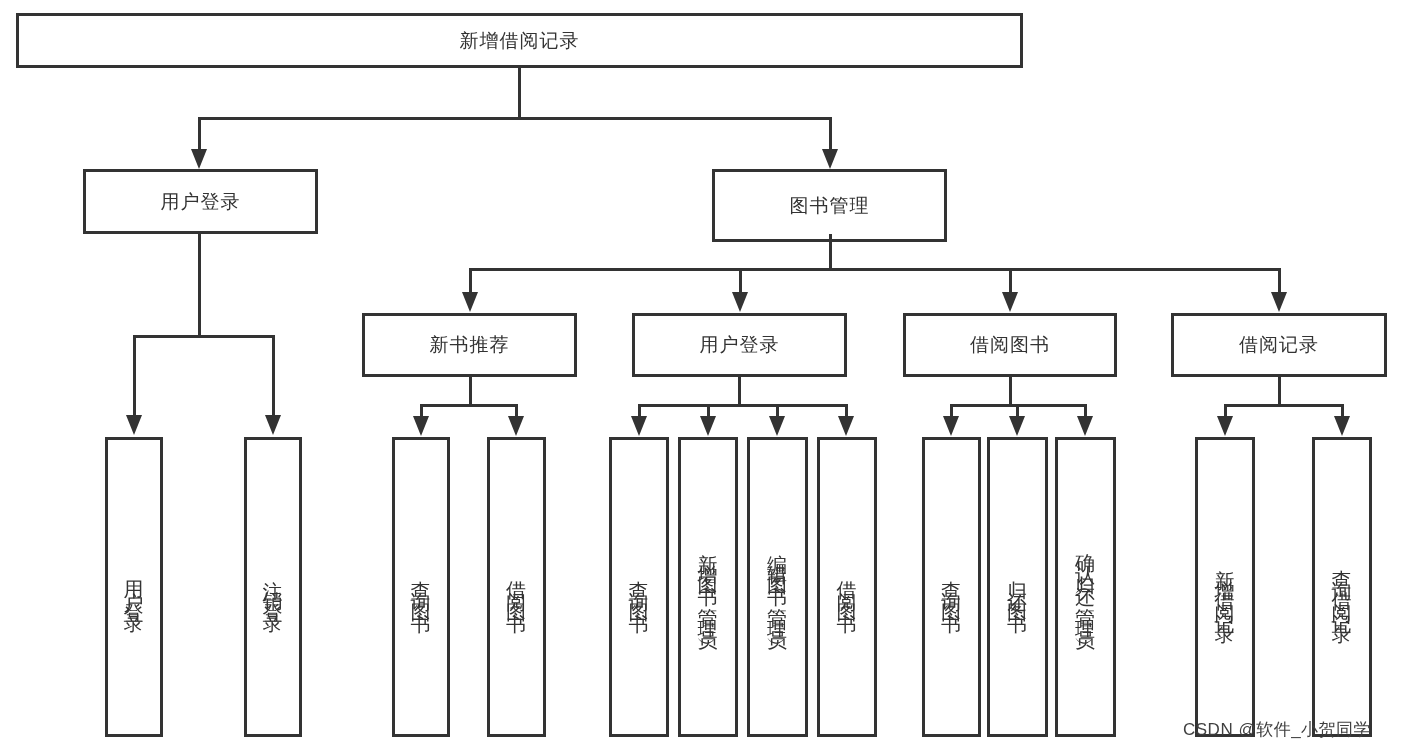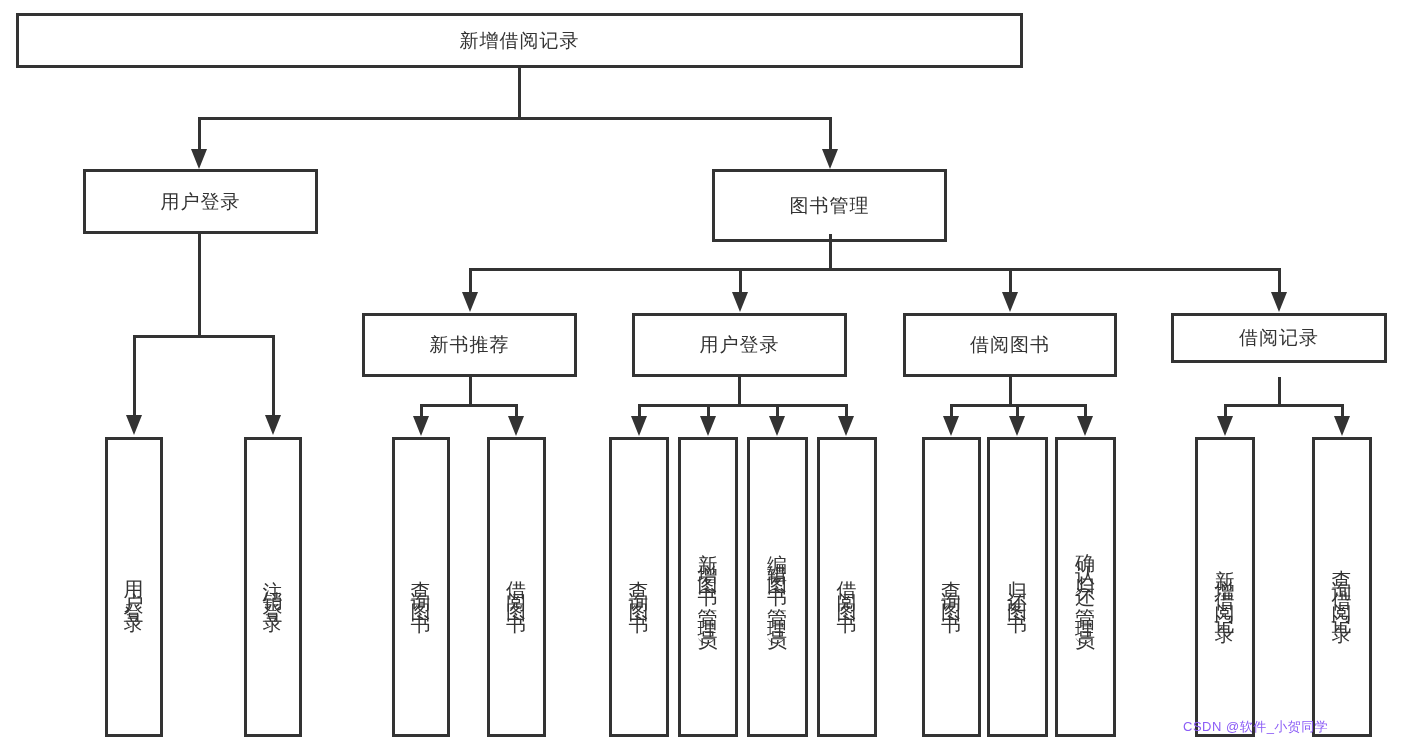--- a/index.html
+++ b/index.html
@@ -18,21 +18,21 @@
     font-size:20px; letter-spacing:11px; line-height:1; color:#333333;
   }
   .vl { position:absolute; width:3px; background:#333333; }
   .hl { position:absolute; height:3px; background:#333333; }
   .ah {
     position:absolute; width:0; height:0;
     border-left:8px solid transparent; border-right:8px solid transparent;
     border-top:20px solid #333333;
   }
   .watermark {
-    position:absolute; font-size:13px; color:#8b5cf6; z-index:5;
+    position:absolute; font-size:17px; color:#404040; z-index:5;
     letter-spacing:0.5px; white-space:nowrap;
   }
 </style>
 </head>
 <body>
 
 <div id="canvas">
 
   <div class="nbox" style="left:16px; top:13px; width:1007px; height:55px;">
     <span>新增借阅记录</span>
@@ -72,21 +72,21 @@
 
   <div class="nbox" style="left:362px; top:313px; width:215px; height:64px;">
     <span>新书推荐</span>
   </div>
   <div class="nbox" style="left:632px; top:313px; width:215px; height:64px;">
     <span>用户登录</span>
   </div>
   <div class="nbox" style="left:903px; top:313px; width:214px; height:64px;">
     <span>借阅图书</span>
   </div>
-  <div class="nbox" style="left:1171px; top:313px; width:216px; height:50px;">
+  <div class="nbox" style="left:1171px; top:313px; width:216px; height:64px;">
     <span>借阅记录</span>
   </div>
 
   <div class="vl" style="left:469px; top:377px; height:27px;"></div>
   <div class="hl" style="left:420px; top:404px; width:97px;"></div>
   <div class="vl" style="left:420px; top:404px; height:12px;"></div>
   <div class="ah" style="left:413px; top:416px;"></div>
   <div class="vl" style="left:515px; top:404px; height:12px;"></div>
   <div class="ah" style="left:508px; top:416px;"></div>
 

